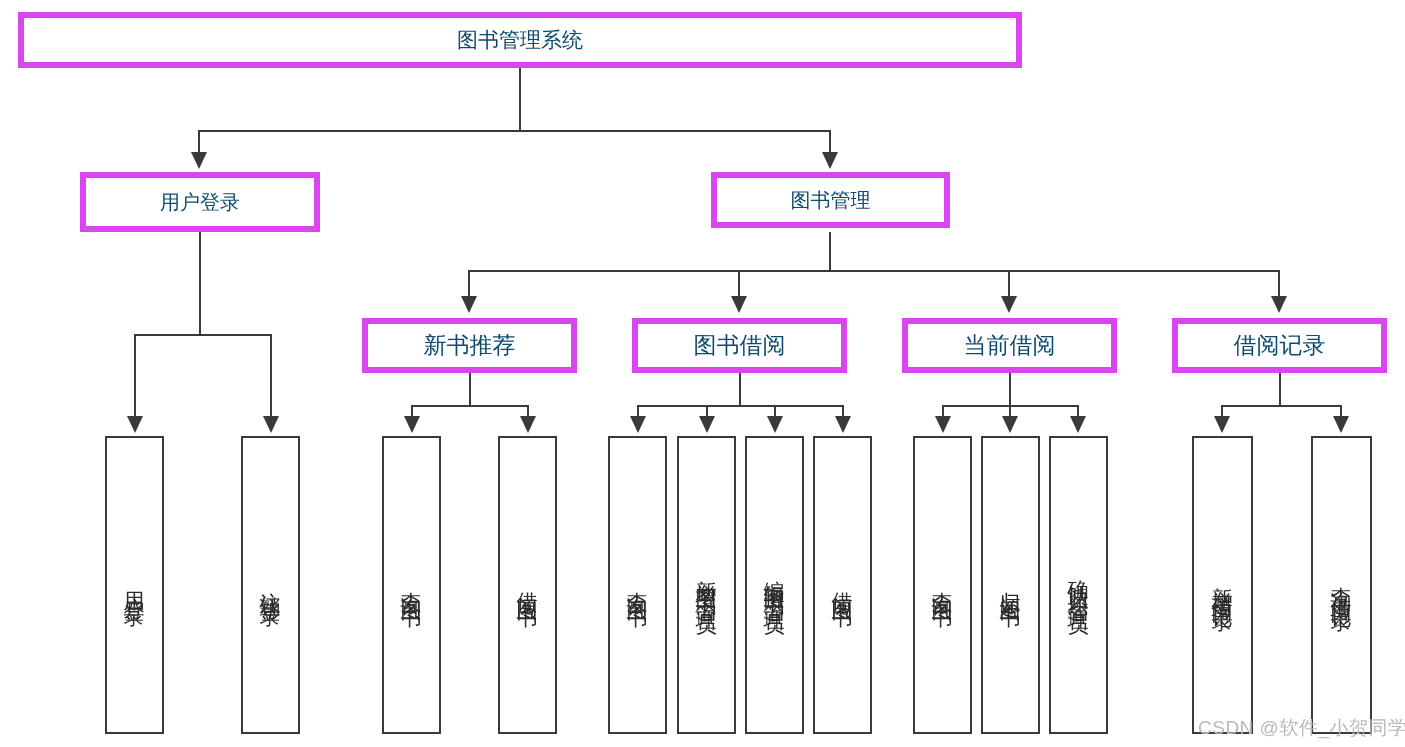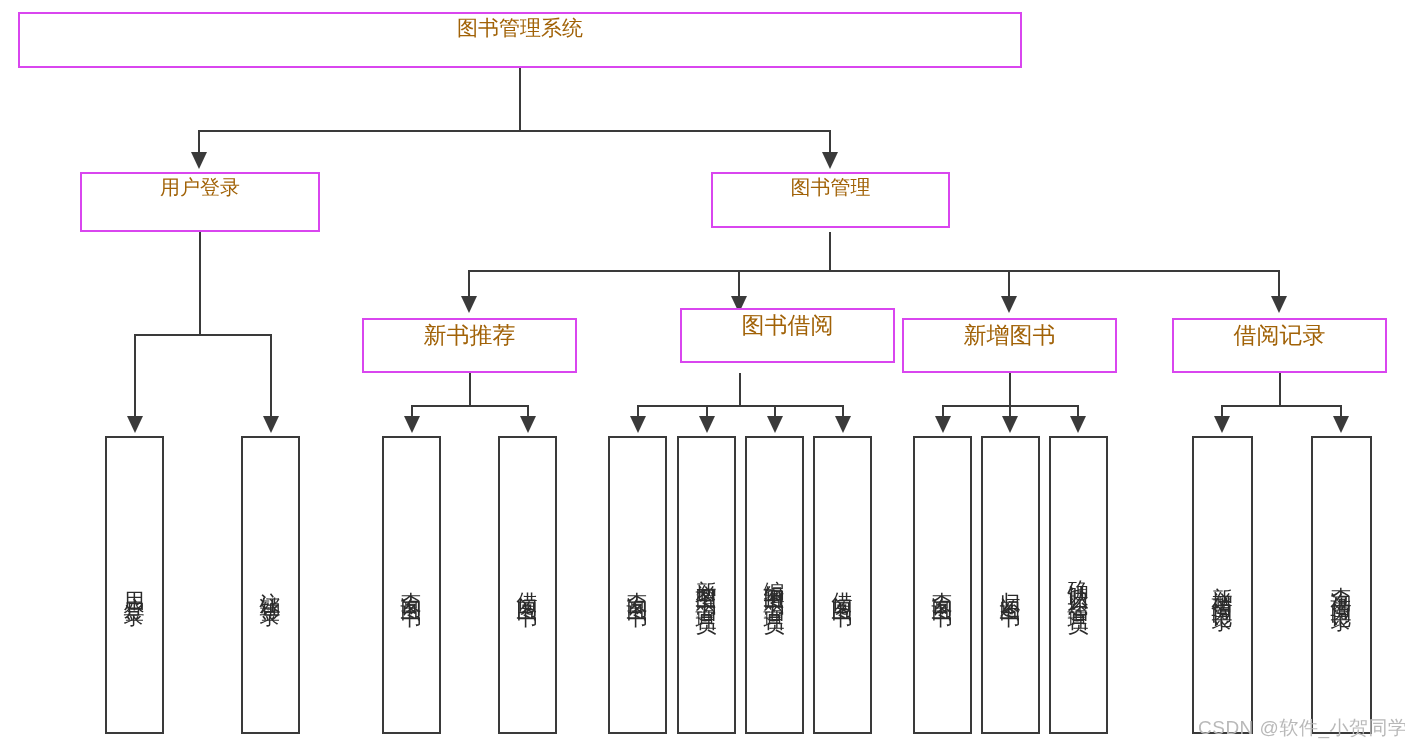--- a/index.html
+++ b/index.html
@@ -14,26 +14,26 @@
     position: relative;
     width: 1405px;
     height: 747px;
     background: #ffffff;
     overflow: hidden;
   }
   
   .node {
     position: absolute;
     box-sizing: border-box;
-    border: 2px solid #d946ef;
+    border: 6px solid #d946ef;
     background: #ffffff;
     display: flex;
-    align-items: flex-start;
+    align-items: center;
     justify-content: center;
-    color: #a16207;
+    color: #0c4a6e;
   }
   .node.root {
     font-size: 21px;
   }
   .node.level2 {
     font-size: 20px;
   }
   .node.level3 {
     font-size: 23px;
   }
@@ -126,25 +126,25 @@
   <div class="vline" style="left:738px; top:270px; width:2px; height:28px;"></div>
   <div class="arrow" style="left:731px; top:296px;"></div>
   <div class="vline" style="left:1008px; top:270px; width:2px; height:28px;"></div>
   <div class="arrow" style="left:1001px; top:296px;"></div>
   <div class="vline" style="left:1278px; top:270px; width:2px; height:28px;"></div>
   <div class="arrow" style="left:1271px; top:296px;"></div>
 
   <div class="node level3" style="left:362px; top:318px; width:215px; height:55px;">
     <span>新书推荐</span>
   </div>
-  <div class="node level3" style="left:632px; top:308px; width:215px; height:55px;margin-left:48px;">
+  <div class="node level3" style="left:632px; top:318px; width:215px; height:55px;">
     <span>图书借阅</span>
   </div>
   <div class="node level3" style="left:902px; top:318px; width:215px; height:55px;">
-    <span>新增图书</span>
+    <span>当前借阅</span>
   </div>
   <div class="node level3" style="left:1172px; top:318px; width:215px; height:55px;">
     <span>借阅记录</span>
   </div>
 
   <div class="vline" style="left:469px; top:373px; width:2px; height:32px;"></div>
   <div class="hline" style="left:411px; top:405px; width:117px; height:2px;"></div>
   <div class="vline" style="left:411px; top:405px; width:2px; height:13px;"></div>
   <div class="arrow" style="left:404px; top:416px;"></div>
   <div class="vline" style="left:527px; top:405px; width:2px; height:13px;"></div>

